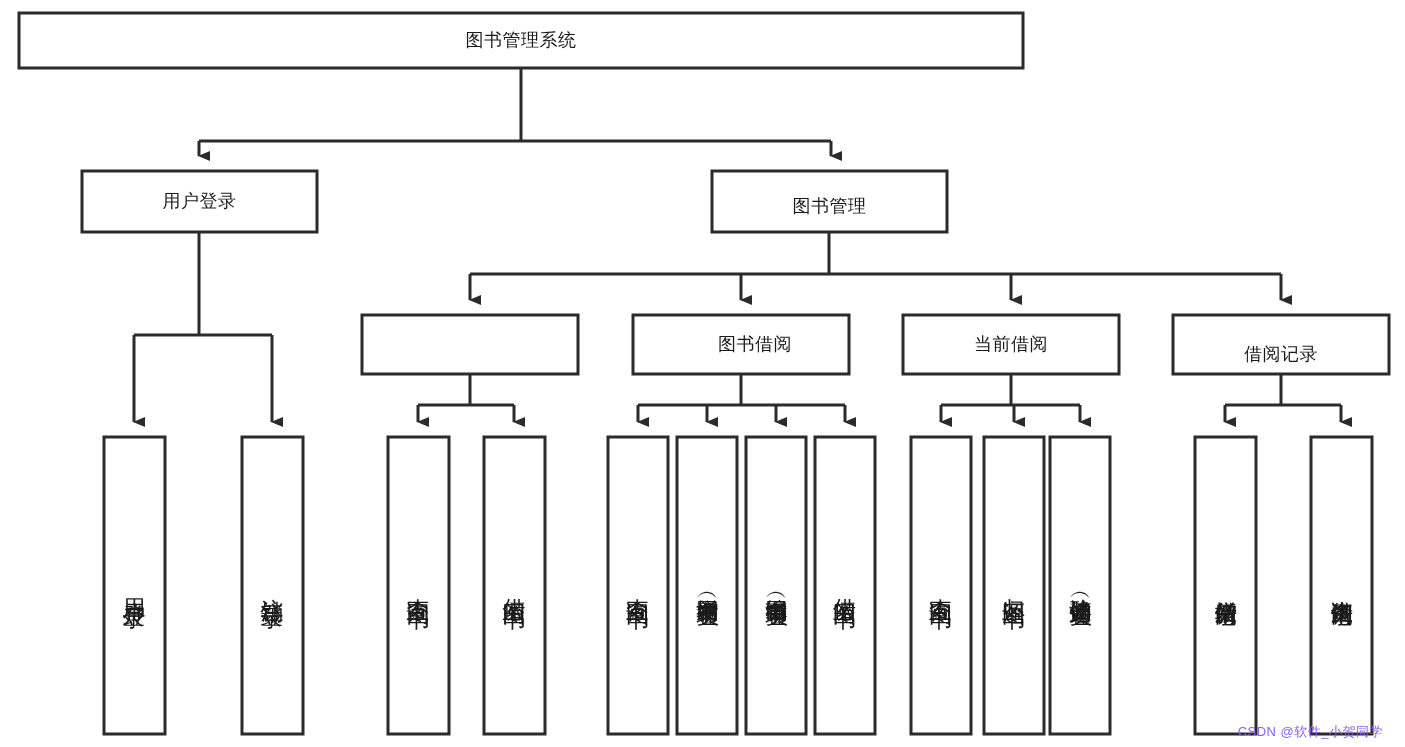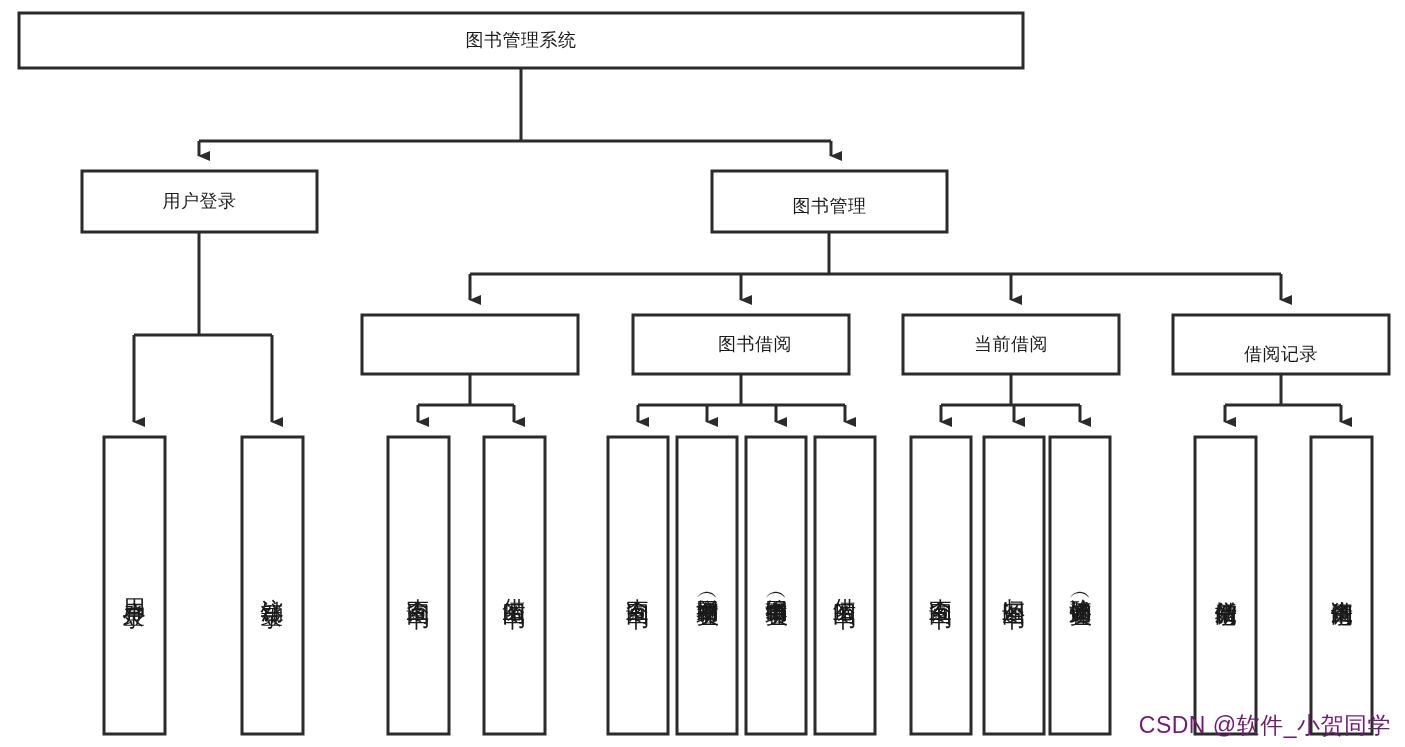--- a/index.html
+++ b/index.html
@@ -62,24 +62,24 @@
     line-height: 1.22;
     letter-spacing: 3px;
     white-space: nowrap;
   }
   .node-label.vertical.tight {
     font-size: 22px;
     letter-spacing: 1px;
   }
   .watermark {
     position: absolute;
-    right: 14px;
+    right: 22px;
     bottom: 6px;
-    font-size: 23px;
-    color: #701a75;
+    font-size: 13px;
+    color: #8b5cf6;
     font-family: "Liberation Sans", "DejaVu Sans", sans-serif;
     letter-spacing: 0.5px;
     white-space: nowrap;
   }
 </style>
 </head>
 <body>
 
 <div id="diagram-root">
 

